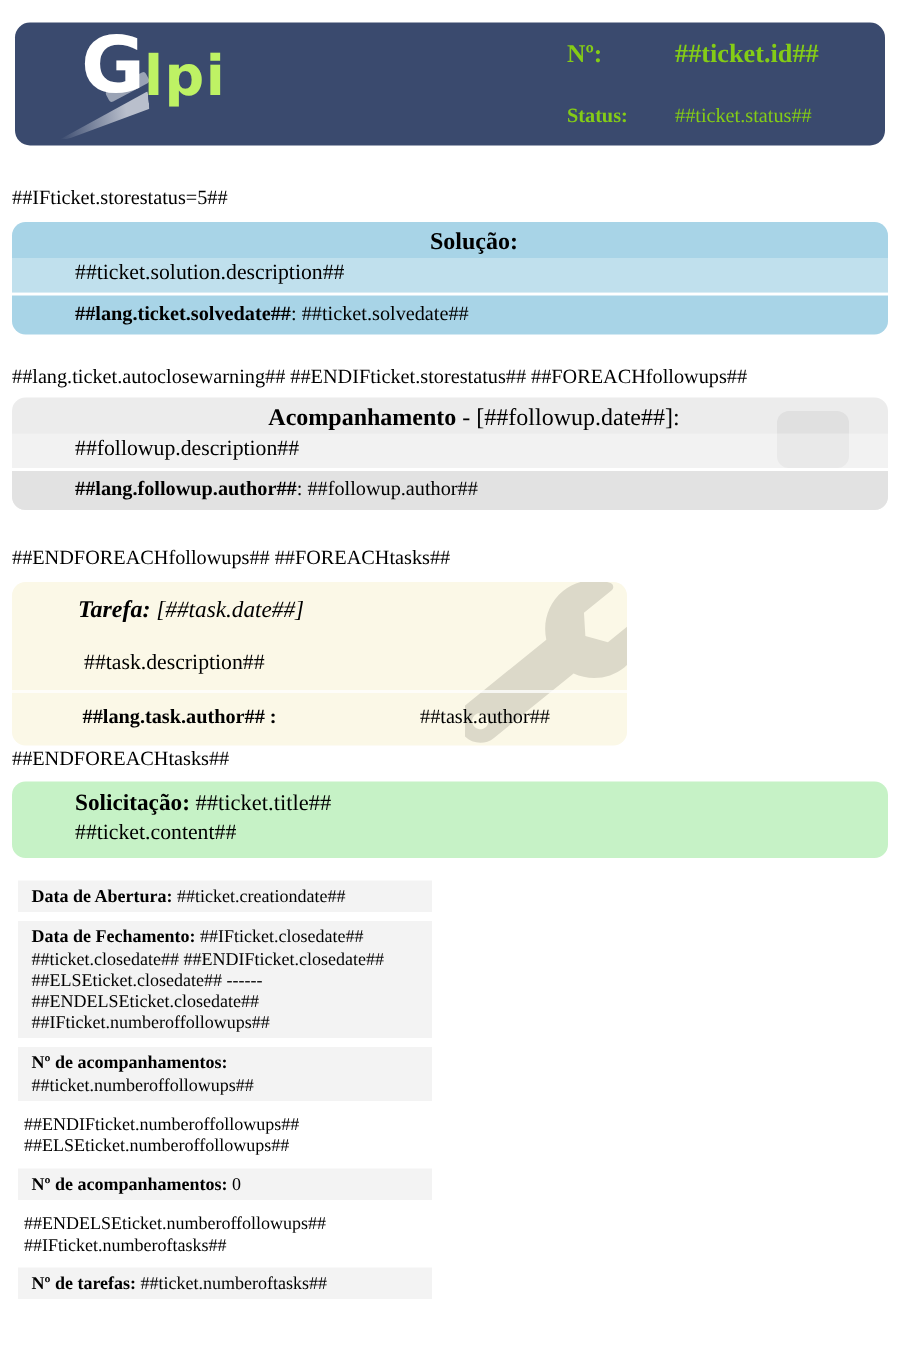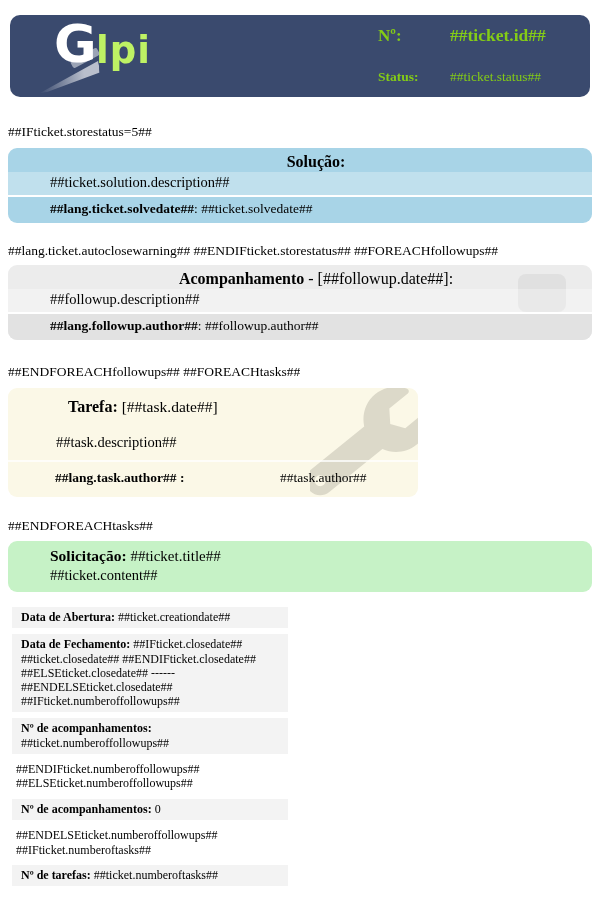--- a/index.html
+++ b/index.html
@@ -45,21 +45,21 @@
   .hlabel{width:72px;font-weight:bold;}
   .hrow.id .hlabel{font-size:17px;}
   .hrow.id .hvalue{font-size:17.5px;font-weight:bold;}
   .hrow.status .hlabel{font-size:13.5px;}
   .hrow.status .hvalue{font-size:13.5px;}
   
   .marker{font-size:13.5px;line-height:18px;margin-left:8px;}
   .m1{margin-top:26px;margin-bottom:7px;}
   .m2{margin-top:19px;margin-bottom:5px;}
   .m3{margin-top:23px;margin-bottom:7px;}
-  .m4{margin-top:20px;margin-bottom:6px;}
+  .m4{margin-bottom:6px;}
   
   .ebox{margin:0 8px;border-radius:9px;overflow:hidden;position:relative;}
   .row-title{padding:5px 10px 1px 42px;font-size:16px;position:relative;z-index:1;text-align:center;}
   .row-title b{font-size:16px;}
   .row-desc{padding:2px 10px 4px 42px;font-size:14.5px;position:relative;z-index:1;}
   .row-foot{padding:4px 10px 6px 42px;font-size:13.5px;position:relative;z-index:1;}
   .solution{background:var(--solution_bg);}
   .solution .row-desc{background:rgba(255,255,255,0.28);}
   .solution .row-foot{border-top:2px solid #fff;}
   .followup{background:var(--followup_bg);}
@@ -68,21 +68,21 @@
   .bubble-icon{
     position:absolute;right:26px;top:9px;width:48px;height:38px;z-index:0;
     background:var(--icon_gray);border-radius:8px;
   }
   .bubble-icon::after{
     content:"";position:absolute;left:8px;bottom:-11px;
     border:8px solid transparent;border-top:12px solid var(--icon_gray);
     border-left-width:3px;border-right-width:10px;
   }
   .task{background:var(--task_bg);width:410px;min-height:102px;}
-  .task-title{padding:10px 10px 0 60px;font-size:15.5px;position:relative;z-index:1;}
+  .task-title{padding:10px 10px 0 44px;font-size:15.5px;position:relative;z-index:1;font-style:italic;}
   .task-title b{font-size:16px;}
   .task-desc{padding:18px 10px 9px 48px;font-size:14.5px;position:relative;z-index:1;}
   .task-foot{border-top:2px solid rgba(255,255,255,0.75);padding:8px 10px 11px 47px;
     font-size:13.5px;position:relative;z-index:1;}
   .task-foot .tval{position:absolute;left:272px;top:8px;}
   .wrench-wrap{position:absolute;right:-8px;top:-4px;width:116px;height:116px;z-index:0;}
   .request{background:var(--request_bg);padding:6px 10px 8px 42px;}
   .request .r1{font-size:15px;}
   .request .r1 b{font-size:15.5px;}
   .request .r2{font-size:14.5px;margin-top:2px;}

